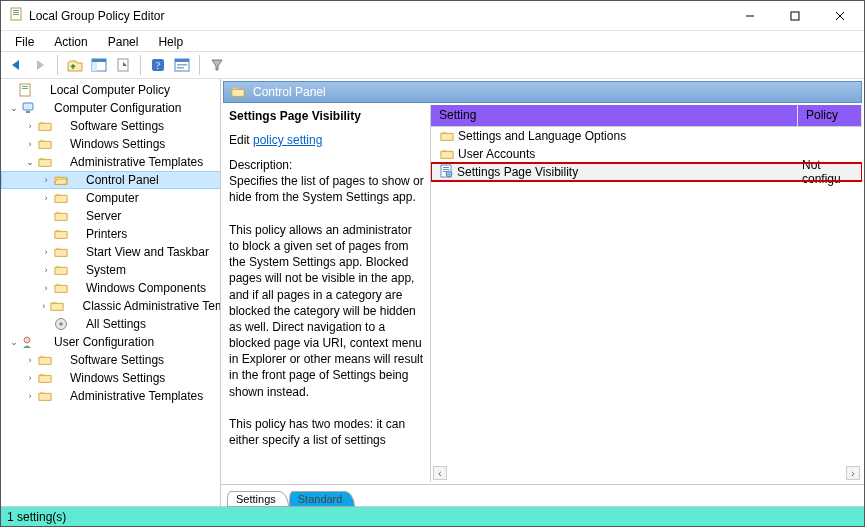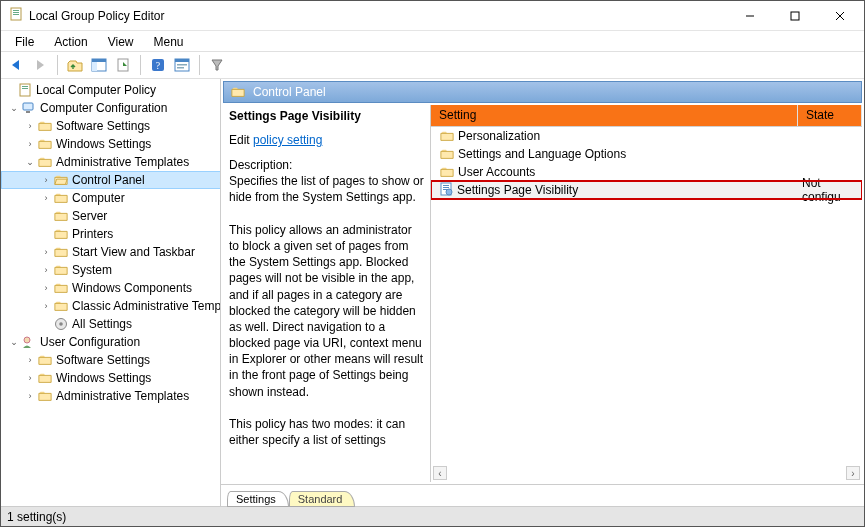--- a/index.html
+++ b/index.html
@@ -85,21 +85,21 @@
   .tree-row.selected {
     background: #cce8ff;
     outline: 1px solid #99d1ff;
     outline-offset: -1px;
   }
   .tree-row .twisty {
     width: 14px; display:inline-flex; justify-content:center;
     color:#555; font-size:9px;
   }
   .tree-row .spacer { display:inline-block; }
-  .tree-label { padding-left:4px; }
+  .tree-label { padding-left:18px; }
   
   .folder-icon {
     width:15px; display:inline-flex; justify-content:center;
   }
   svg.folder { width:14px; height:12px; }
   
   .band {
     height: 22px;
     background: linear-gradient(#a3c2e8, #7da9d9);
     border: 1px solid #5b8cc2;
@@ -126,21 +126,21 @@
   .desc-pane a { color:#0066cc; }
   .desc-body { margin-top:10px; line-height:1.35; }
   .list-pane {
     flex:1; position:relative; overflow:hidden;
     display:flex; flex-direction:column;
   }
   .list-header {
     display:flex; height:22px;
     border-bottom:1px solid #d0d0d0;
     font-weight: normal;
-    background:#f97316;
+    background:#8b5cf6;
   }
   .list-header .col {
     padding: 3px 8px;
     border-right: 1px solid #e0e0e0;
   }
   .col-setting { flex:1; }
   .col-state { width:64px; }
   .list-rows { flex:1; position:relative; overflow:hidden; }
   .list-row {
     display:flex; align-items:center; height:18px;
@@ -170,28 +170,28 @@
   .tab {
     border:1px solid #aaa;
     border-top-left-radius: 4px 10px;
     border-top-right-radius: 12px 18px;
     padding: 1px 12px 1px 8px;
     background:#fff;
     position: relative;
     top: 1px;
     font-size:11px;
   }
-  .tab.inactive { background:#fef9c3; color:#444; }
+  .tab.inactive { background:#0ea5e9; color:#444; }
   
   .statusbar {
     height: 20px;
     border-top: 1px solid #ccc;
     display:flex; align-items:center;
     padding: 0 6px;
-    background:#e5e5e5;
+    background:#5eead4;
   }
   
   .cog-icon svg { width:14px; height:14px; }
   .policy-icon svg { width:14px; height:14px; }
 </style>
 </head>
 <body>
 
 <div class="window">
 
@@ -219,22 +219,22 @@
       <svg width="10" height="10">
           <line x1="1" y1="1" x2="9" y2="9" stroke="#000"></line>
           <line x1="9" y1="1" x2="1" y2="9" stroke="#000"></line>
         </svg>
     </div>
   </div>
 
   <div class="menubar">
     <span class="menu-item">File</span>
     <span class="menu-item">Action</span>
-    <span class="menu-item">View</span>
-    <span class="menu-item">Menu</span>
+    <span class="menu-item">Panel</span>
+    <span class="menu-item">Help</span>
   </div>
 
   <div class="toolbar">
     <div class="tb-btn">
       <svg width="14" height="14">
           <polygon points="10,2 10,12 3,7" fill="#1e73d4"></polygon>
         </svg>
     </div>
     <div class="tb-btn">
       <svg width="14" height="14">
@@ -520,35 +520,23 @@
 
 This policy allows an administrator to block a given set of pages from the System Settings app. Blocked pages will not be visible in the app, and if all pages in a category are blocked the category will be hidden as well. Direct navigation to a blocked page via URI, context menu in Explorer or other means will result in the front page of Settings being shown instead.
 
 This policy has two modes: it can either specify a list of settings</span>
           </div>
         </div>
 
         <div class="list-pane">
           <div class="list-header">
             <div class="col col-setting">Setting</div>
-            <div class="col col-state">State</div>
+            <div class="col col-state">Policy</div>
           </div>
           <div class="list-rows">
-            <div class="list-row">
-              <div class="cell-setting">
-                <span class="folder-icon">
-                    <svg class="folder" viewBox="0 0 16 12">
-                      <path d="M1 3 L3 1 H7 L8 3 Z" fill="#f5d88c"></path>
-                      <path d="M1 3 H15 V11 H1 Z" fill="#ffe9ae" stroke="#c9a33b"></path>
-                    </svg>
-                  </span>
-                <span>Personalization</span>
-              </div>
-              <div class="cell-state"></div>
-            </div>
             <div class="list-row">
               <div class="cell-setting">
                 <span class="folder-icon">
                     <svg class="folder" viewBox="0 0 16 12">
                       <path d="M1 3 L3 1 H7 L8 3 Z" fill="#f5d88c"></path>
                       <path d="M1 3 H15 V11 H1 Z" fill="#ffe9ae" stroke="#c9a33b"></path>
                     </svg>
                   </span>
                 <span>Settings and Language Options</span>
               </div>

